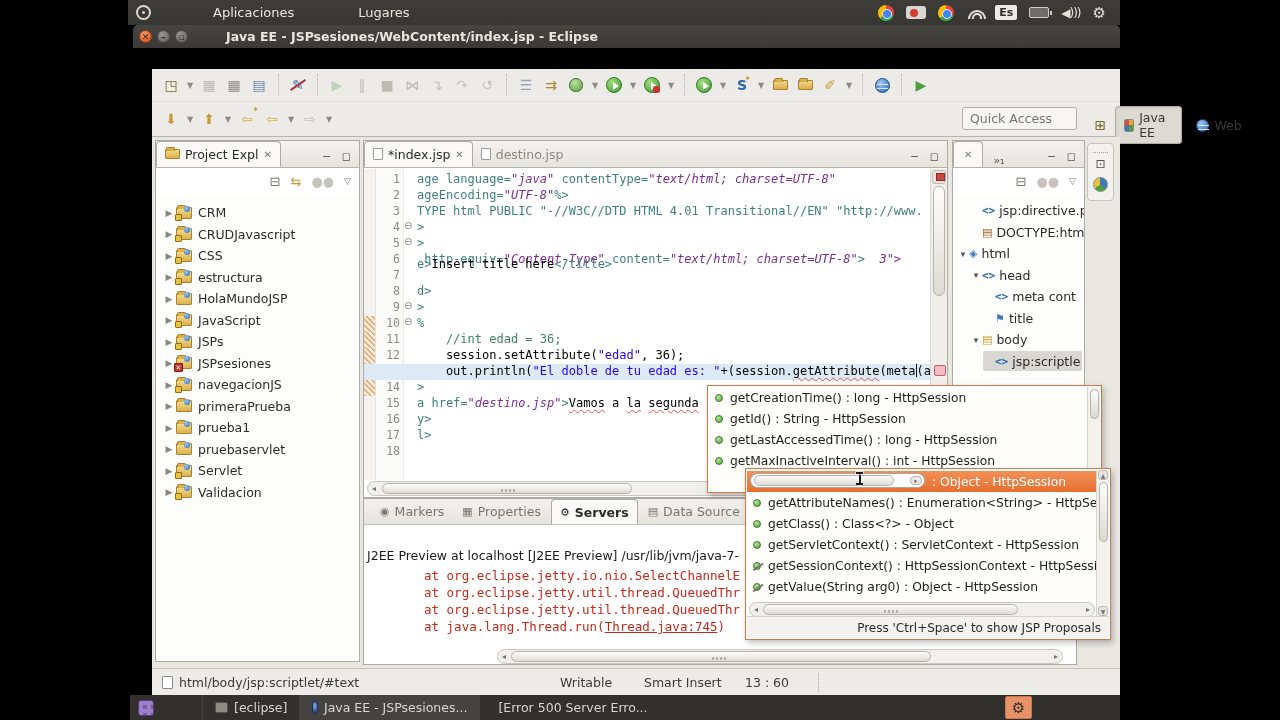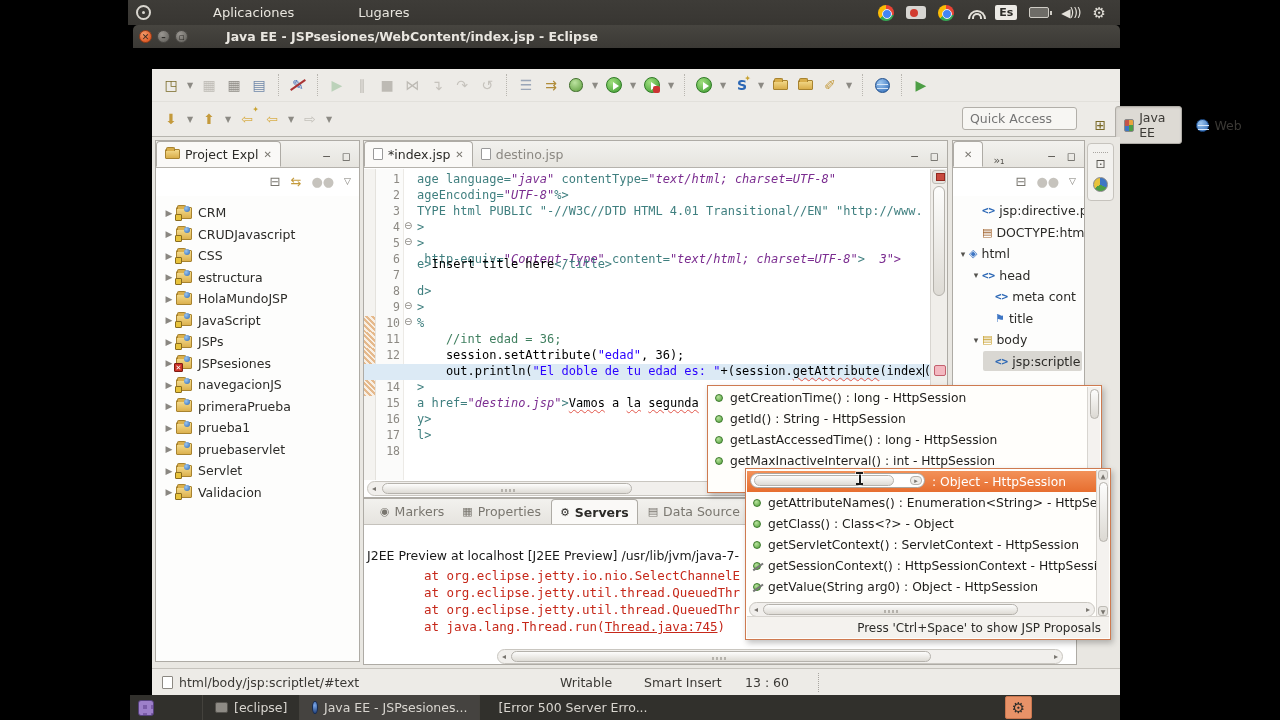--- a/index.html
+++ b/index.html
@@ -454,21 +454,21 @@
           <div class="codeline" style="top: 83px;"><span class="c-tag"> http-equiv=</span><span class="c-val">"Content-Type"</span><span class="c-tag"> content=</span><span class="c-val">"text/html; charset=UTF-8"</span><span class="c-tag">&gt;</span><span class="c-pln">  </span><span class="c-val">3"&gt;</span></div>
           <div class="codeline" style="top: 88px;"><span class="c-tag">e&gt;</span><span class="c-pln">Insert title here</span><span class="c-tag">&lt;/title&gt;</span></div>
           <div class="codeline" style="top: 115px;"><span class="c-tag">d&gt;</span></div>
           <div class="fold" style="top: 131px;">⊖</div>
           <div class="codeline" style="top: 131px;"><span class="c-tag">&gt;</span></div>
           <div class="fold" style="top: 147px;">⊖</div>
           <div class="codeline" style="top: 147px;"><span class="c-tag">%</span></div>
           <div class="codeline" style="top: 163px;"><span class="c-com">    //int edad = 36;</span></div>
           <div class="codeline" style="top: 179px;"><span class="c-pln">    session.setAttribute(</span><span class="c-str">"edad"</span><span class="c-pln">, 36);</span></div>
           <div class="curline" style="top: 195px;"></div>
-          <div class="codeline" style="top: 195px;"><span class="c-pln">    out.println(</span><span class="c-str">"El doble de tu edad es: "</span><span class="c-pln">+(session.</span><span class="c-pln sq">getAttribute</span><span class="c-pln">(index</span><span class="caret"></span><span class="c-pln">(a</span></div>
+          <div class="codeline" style="top: 195px;"><span class="c-pln">    out.println(</span><span class="c-str">"El doble de tu edad es: "</span><span class="c-pln">+(session.</span><span class="c-pln sq">getAttribute</span><span class="c-pln">(meta</span><span class="caret"></span><span class="c-pln">(a</span></div>
           <div class="codeline" style="top: 211px;"><span class="c-tag">&gt;</span></div>
           <div class="codeline" style="top: 227px;"><span class="c-tag">a href=</span><span class="c-val">"destino.jsp"</span><span class="c-tag">&gt;</span><span class="c-pln sq">Vamos</span><span class="c-pln"> a </span><span class="c-pln sq">la</span><span class="c-pln"> </span><span class="c-pln sq">segunda</span></div>
           <div class="codeline" style="top: 243px;"><span class="c-tag">y&gt;</span></div>
           <div class="codeline" style="top: 259px;"><span class="c-tag">l&gt;</span></div>
           <div class="codeline" style="top: 275px;"></div>
         </div>
     </div>
     <div id="ed-vscroll">
       <span class="scrollbtn" style="top:1px;">▲</span>
       <div class="hthumb" style="left:2px;top:17px;width:12px;height:110px;border-radius:6px;"></div>

